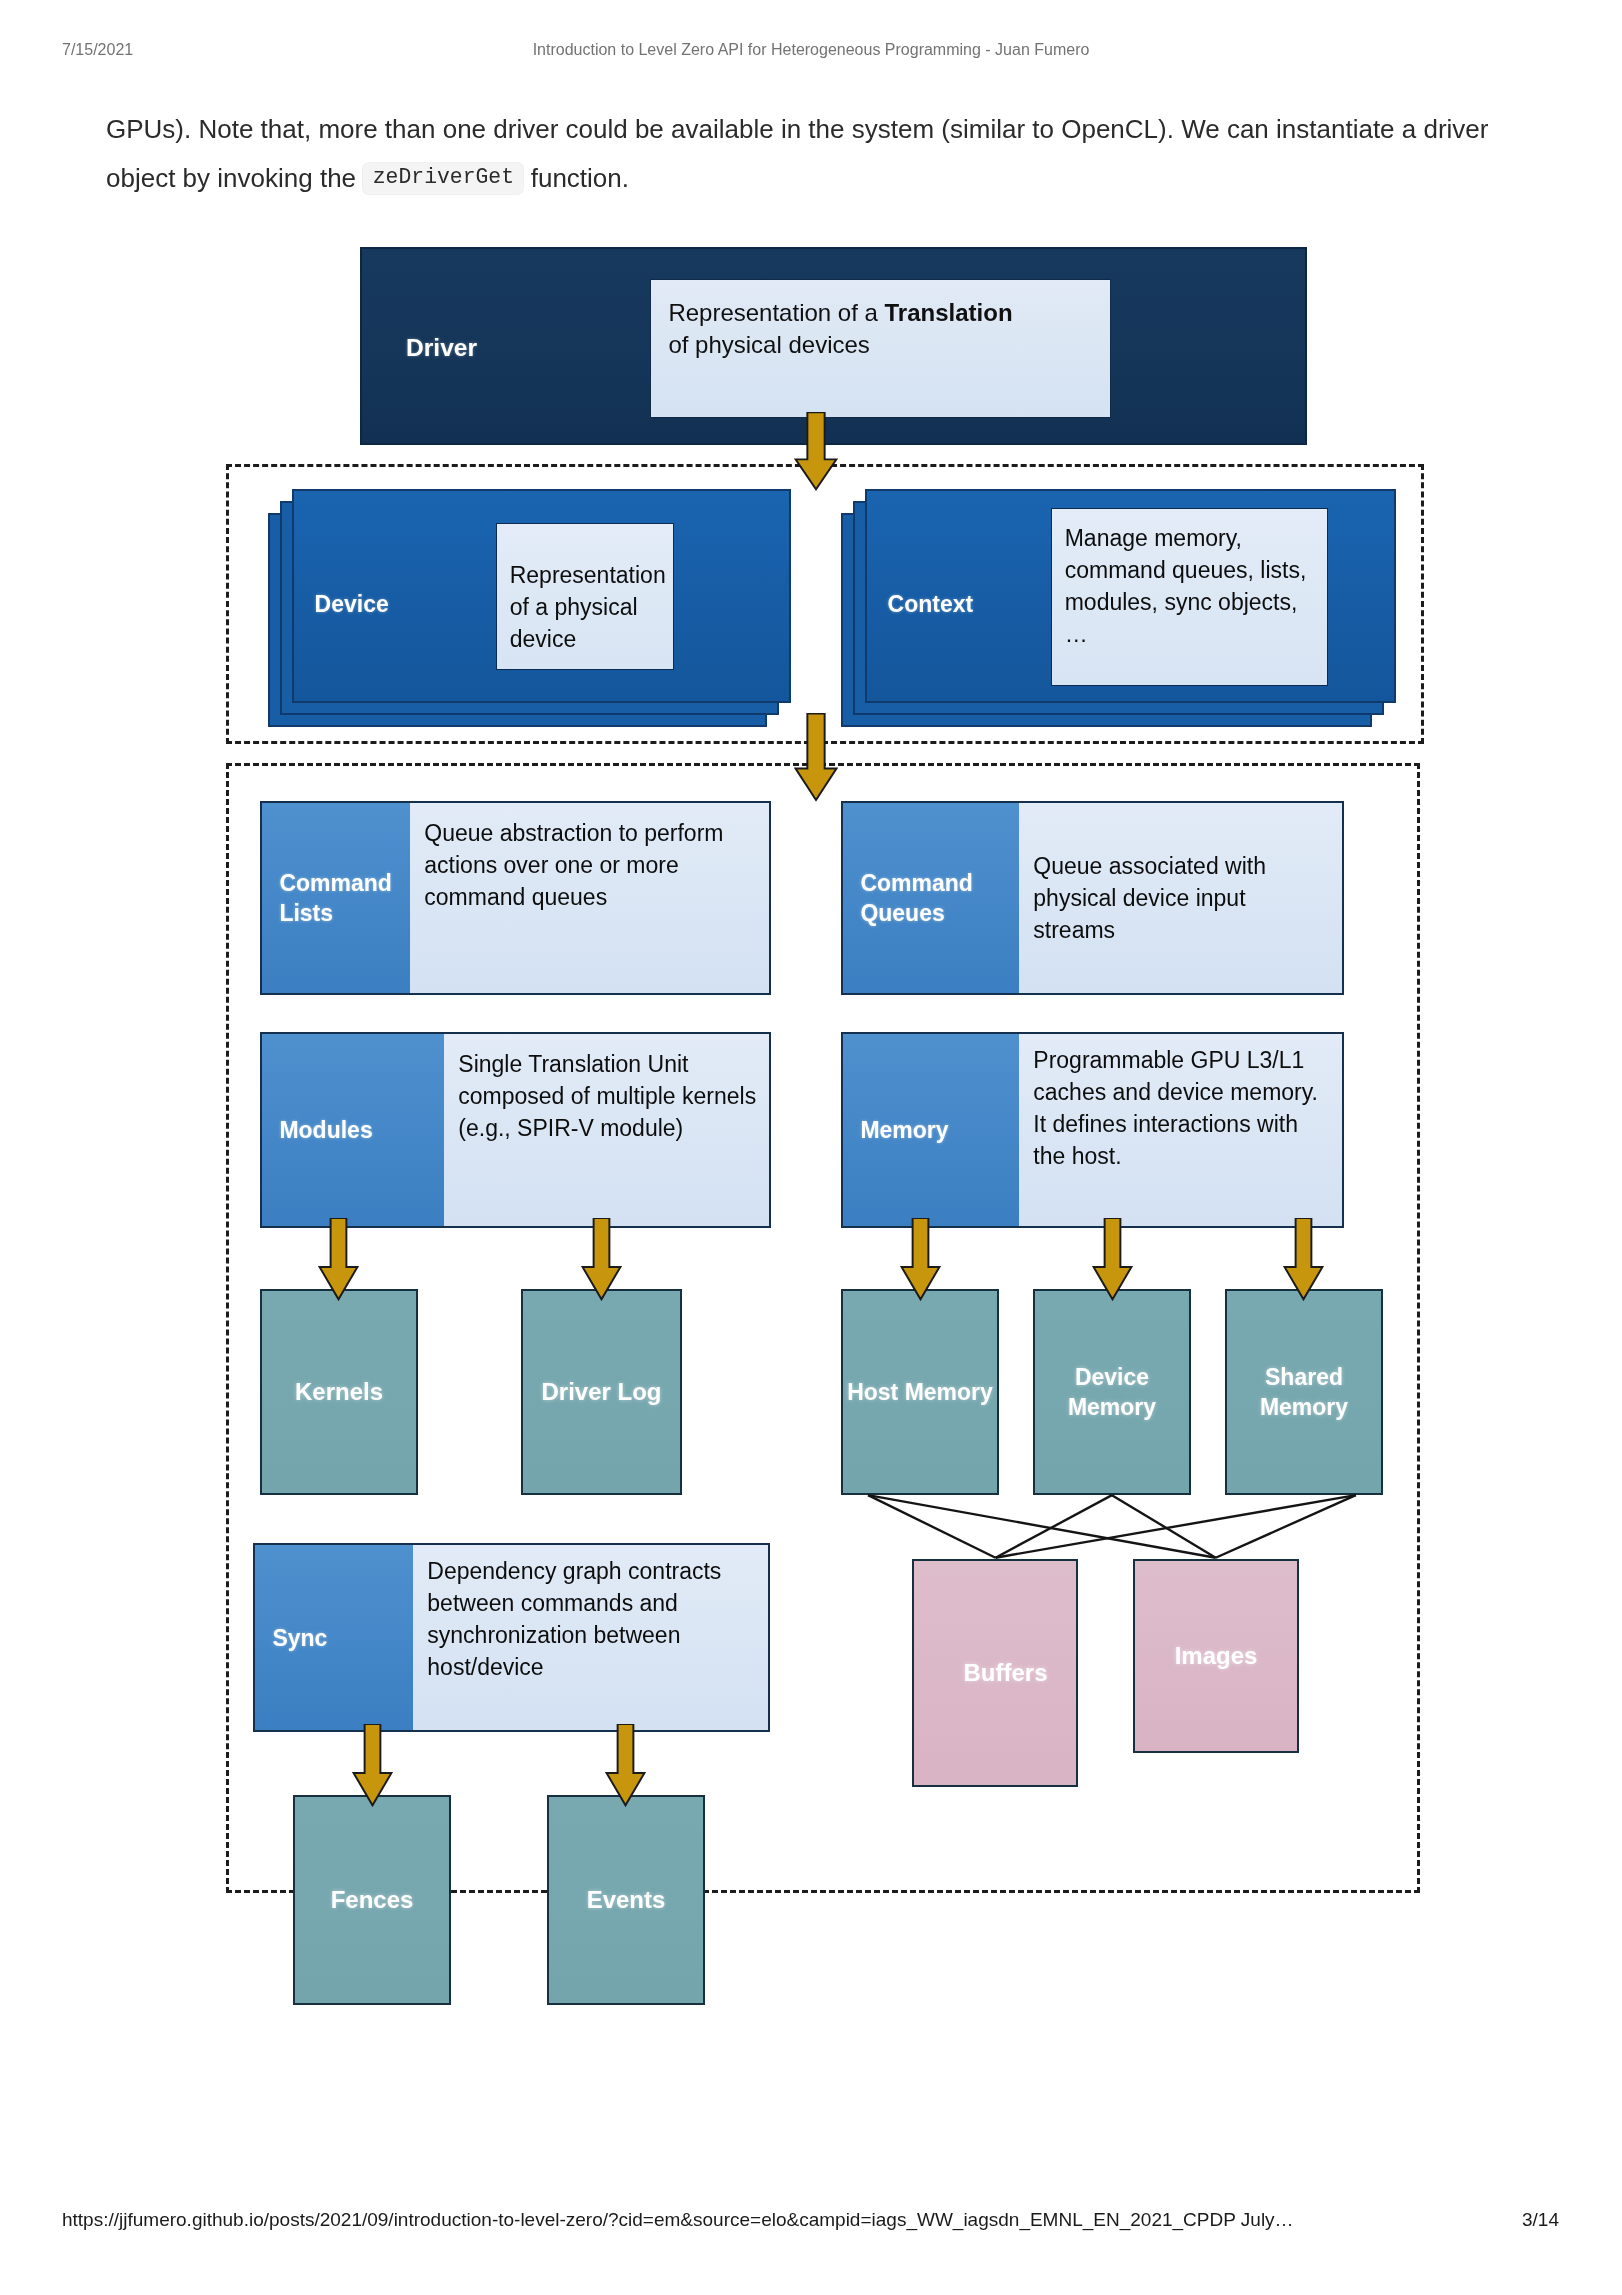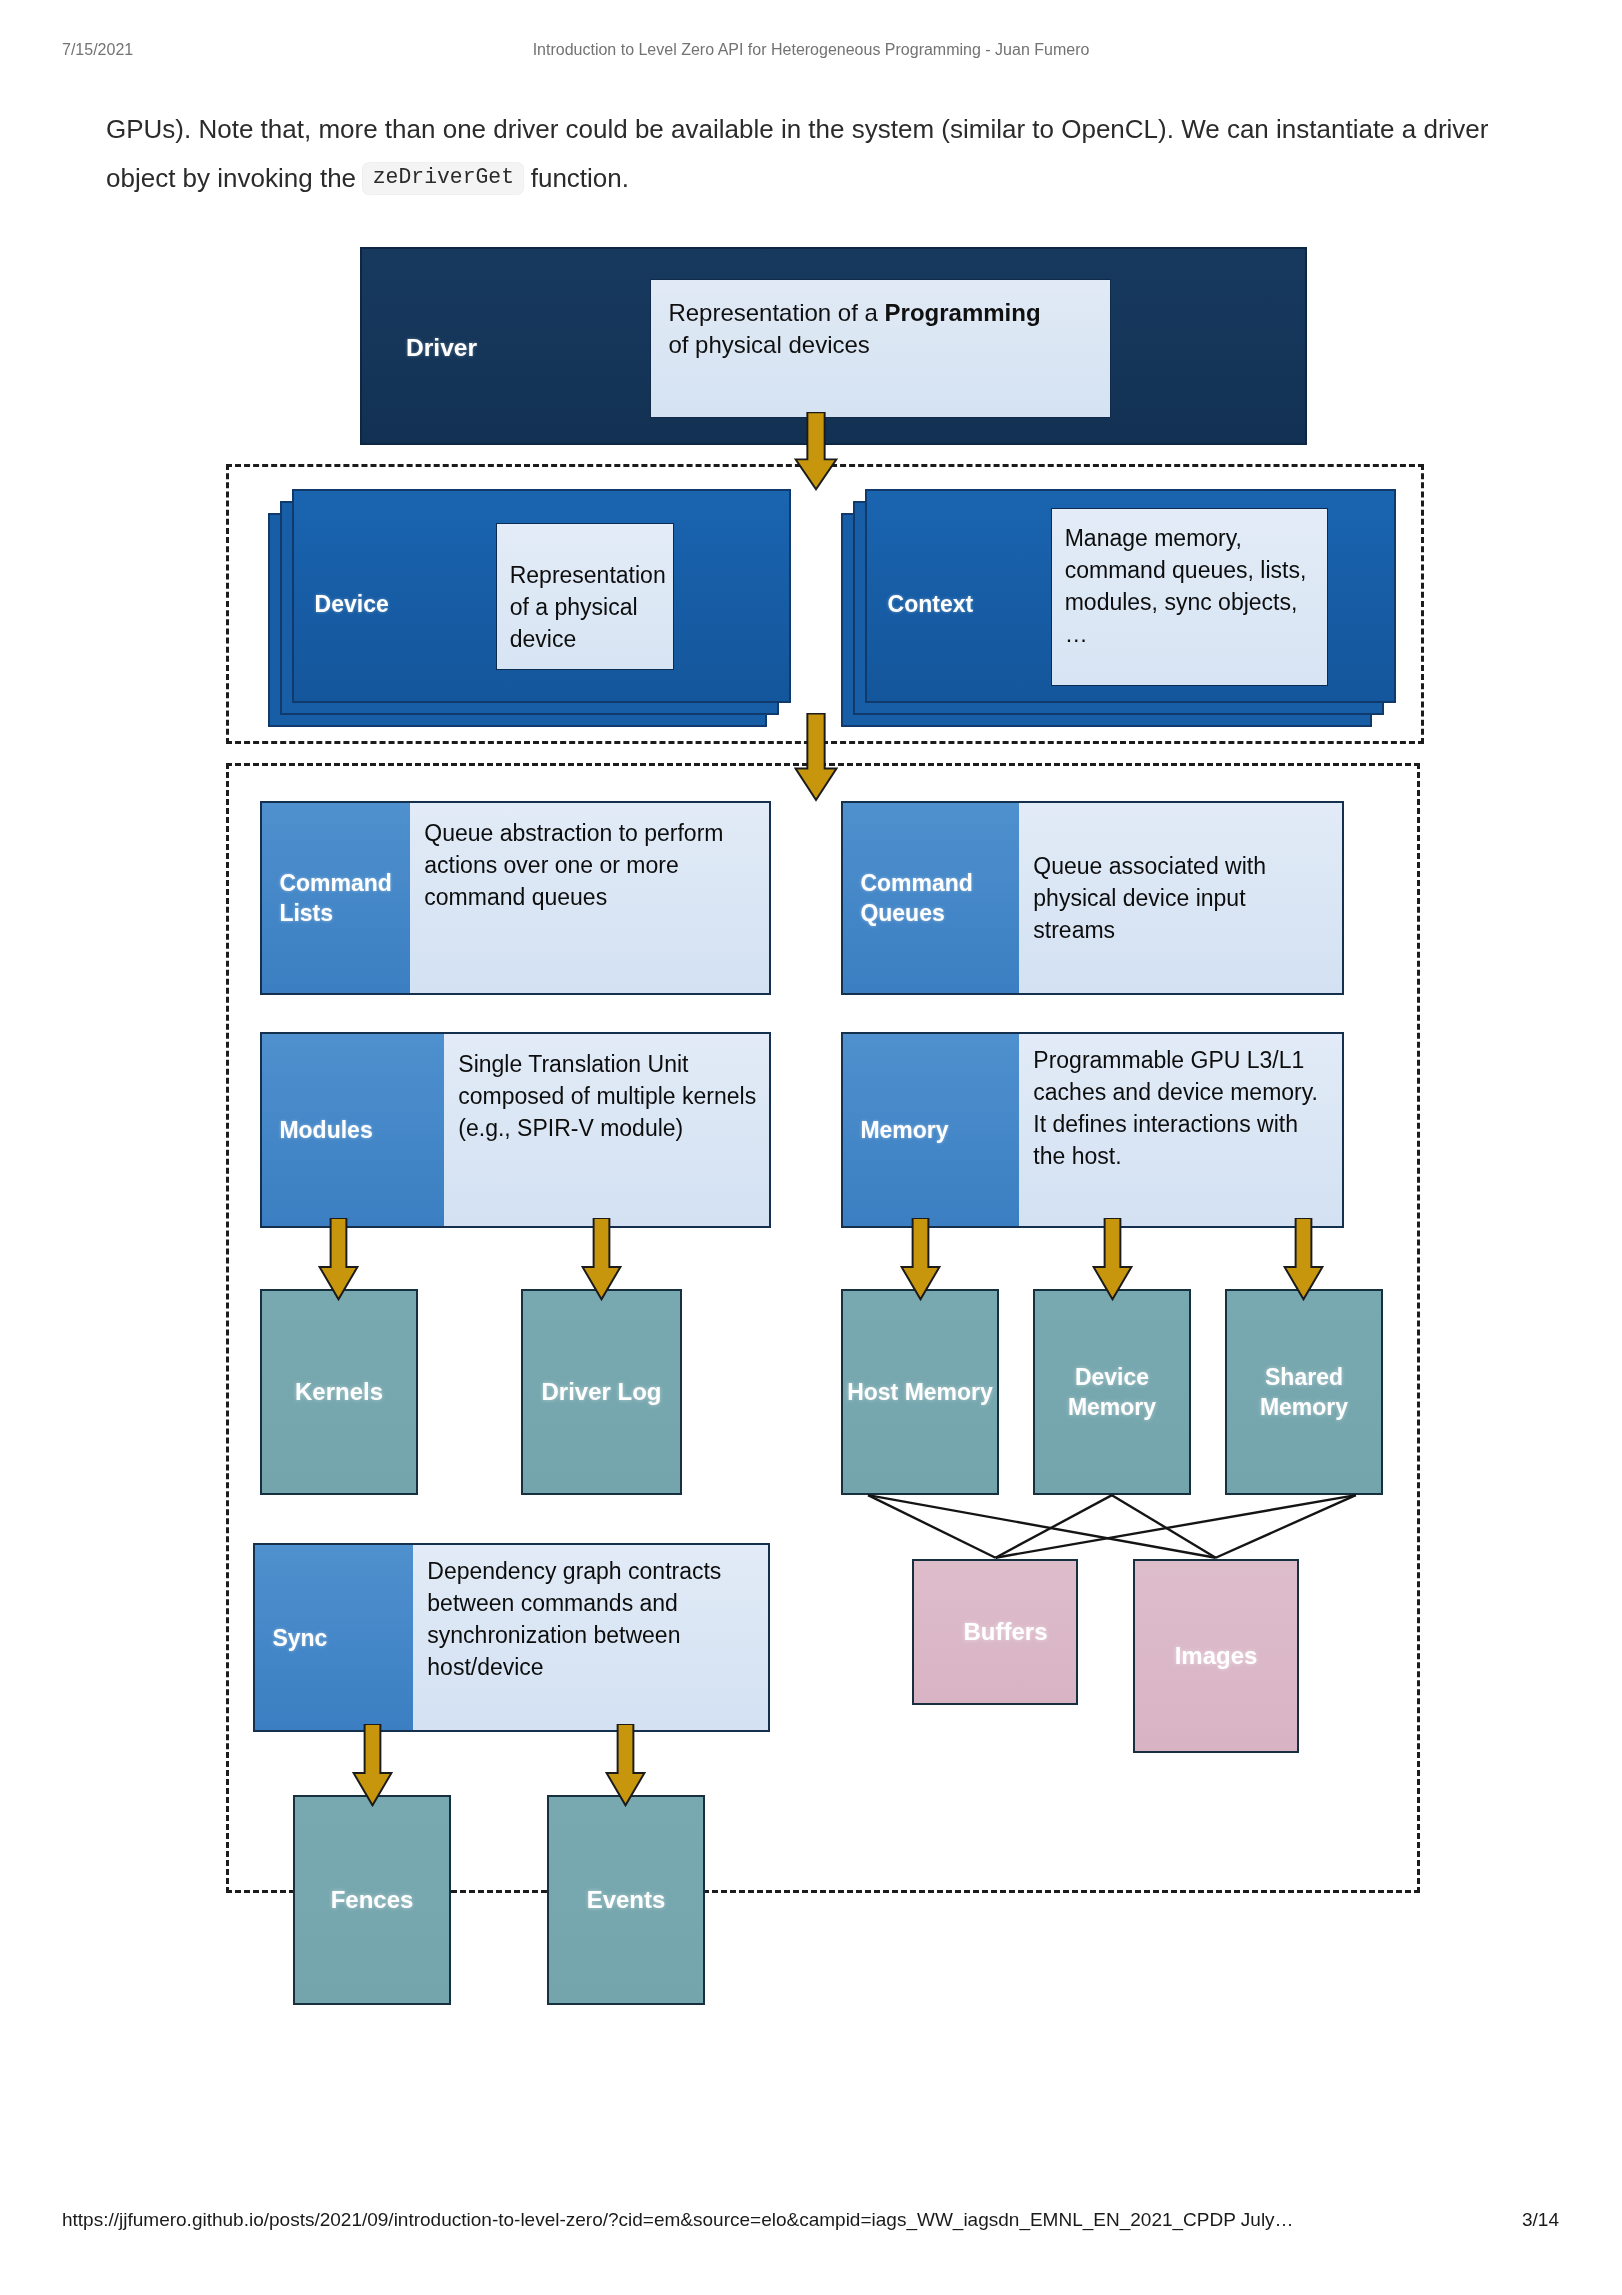--- a/index.html
+++ b/index.html
@@ -211,21 +211,21 @@
   <span>GPUs). Note that, more than one driver could be available in the system (similar to OpenCL). We can instantiate a driver object by invoking the</span>
   <span class="code">zeDriverGet</span>
   <span>function.</span>
 </p>
 
 <div class="diagram">
 
   <div class="box driver-box">
     <div class="driver-label">Driver</div>
     <div class="driver-inner">
-      <span>Representation of a </span><b>Programming</b><br>
+      <span>Representation of a </span><b>Translation</b><br>
       <span>of physical devices</span>
     </div>
   </div>
 
   <div class="box dash-box dash-mid"></div>
 
   <div class="stack-wrap" style="left:268px; top:489px; width:523px; height:238px;">
     <div class="stack-shadow" style="left:0px;   top:24px; width:499px; height:214px;"></div>
     <div class="stack-shadow" style="left:12px;  top:12px; width:499px; height:214px;"></div>
     <div class="stack-front" style="width:499px; height:214px; left:24px; top:0px;">
@@ -270,21 +270,21 @@
 
   <div class="box leaf" style="left:841px; top:1289px; width:158px; height:206px; font-size:23px;">Host Memory</div>
   <div class="box leaf" style="left:1033px; top:1289px; width:158px; height:206px; font-size:23px;">Device Memory</div>
   <div class="box leaf" style="left:1225px; top:1289px; width:158px; height:206px; font-size:23px;">Shared Memory</div>
 
   <div class="box pane" style="left:253px; top:1543px; width:517px; height:189px;">
     <div class="pane-label" style="width:158px;">Sync</div>
     <div class="pane-desc" style="padding-top:10px;">Dependency graph contracts between commands and synchronization between host/device</div>
   </div>
 
-  <div class="box leaf-pink" style="left:912px; top:1559px; width:166px; height:146px;padding-left:21px;">Buffers</div>
+  <div class="box leaf-pink" style="left:912px; top:1559px; width:166px; height:228px;padding-left:21px;">Buffers</div>
   <div class="box leaf-pink" style="left:1133px; top:1559px; width:166px; height:194px;">Images</div>
 
   <div class="box leaf" style="left:547px; top:1795px; width:158px; height:210px;">Events</div>
   <div class="box leaf" style="left:293px; top:1795px; width:158px; height:210px;">Fences</div>
 
   <div class="arrow" style="left:794px; top:412px;">
     <svg width="44" height="79" viewBox="0 0 56 100">
       <polygon points="17,0 39,0 39,60 54,60 28,98 2,60 17,60" fill="#c8960c" stroke="#1b1b1b" stroke-width="2.5"></polygon>
     </svg>
   </div>

